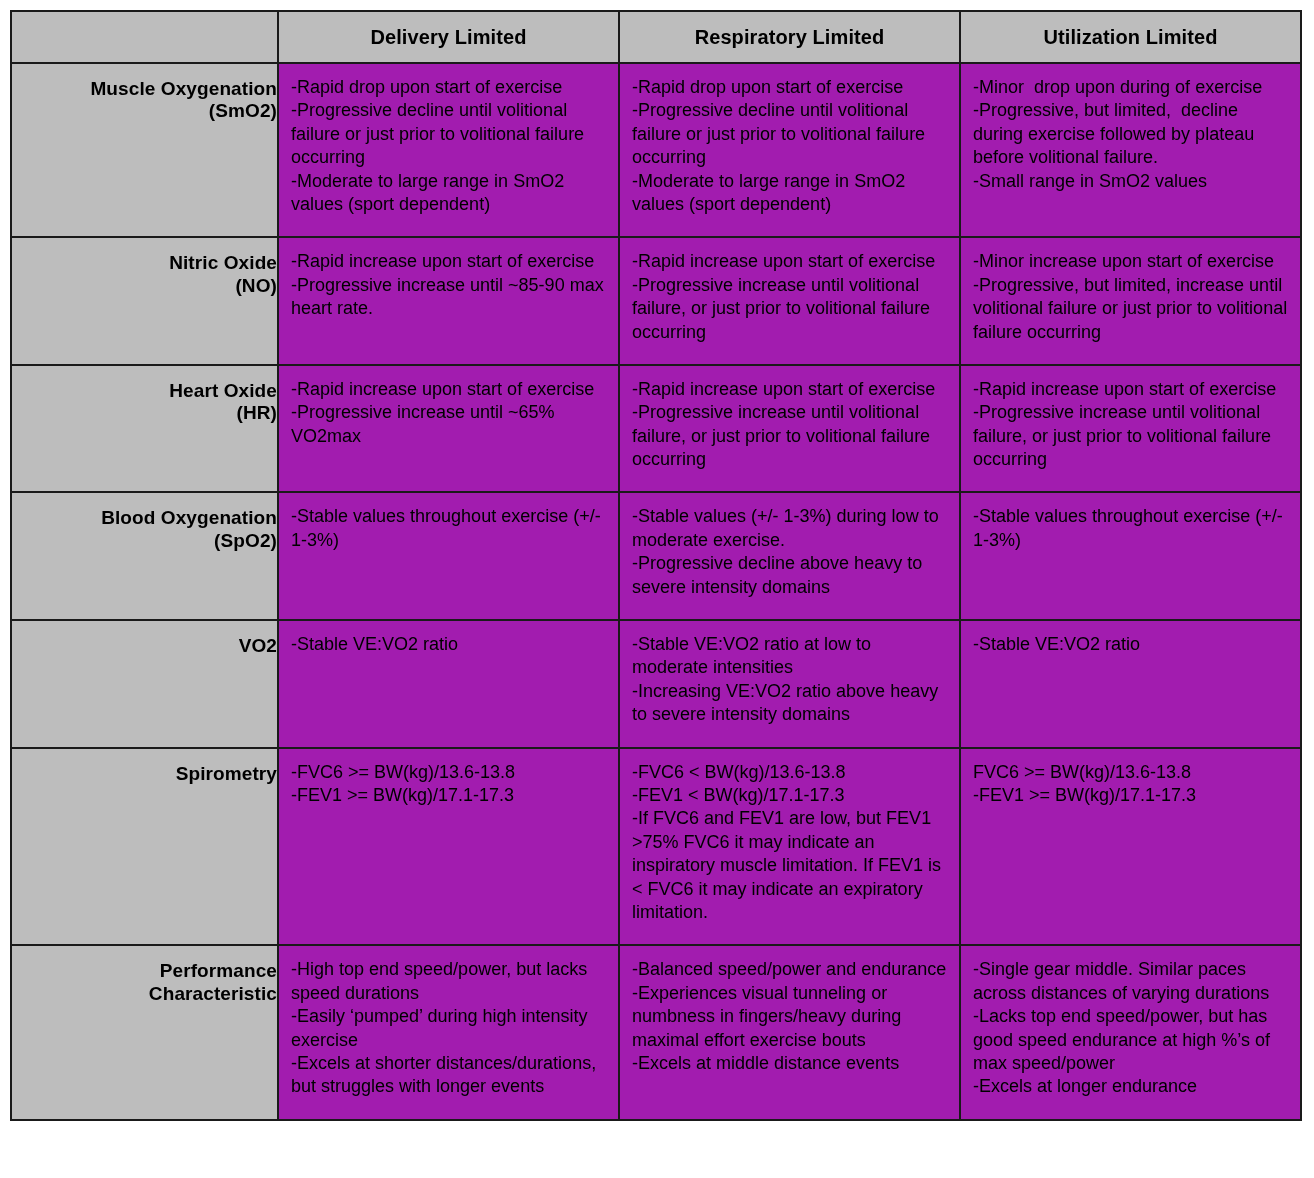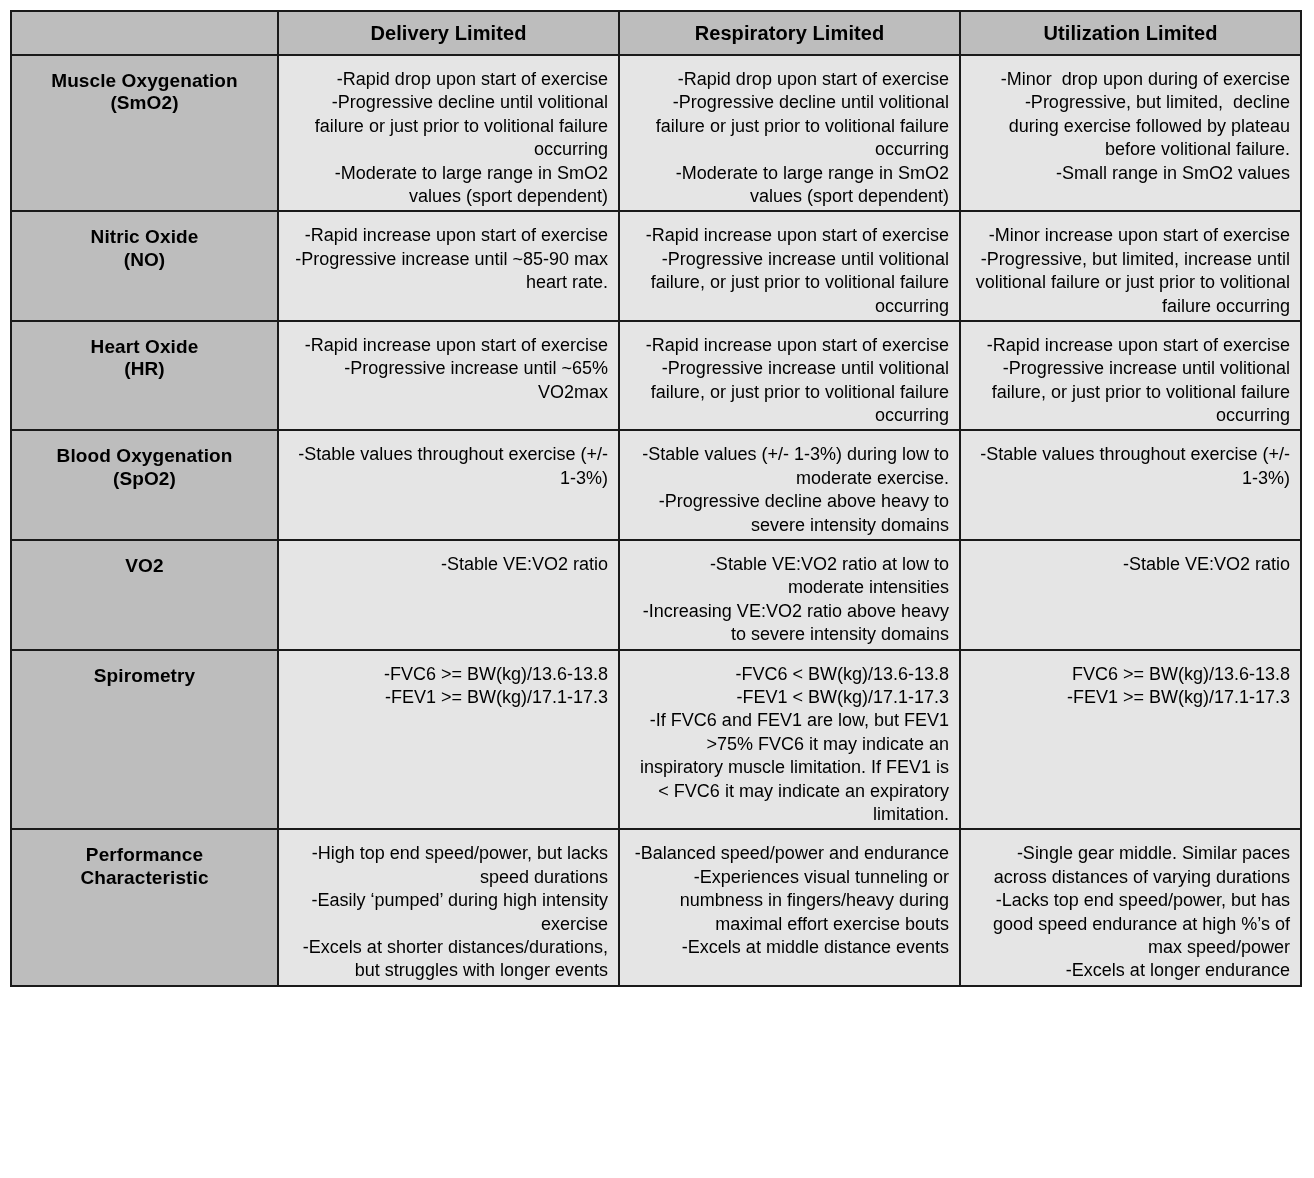--- a/index.html
+++ b/index.html
@@ -38,52 +38,51 @@
     box-sizing: border-box;
   }
 
   
   col.c-label { width: 267px; }
   col.c-body  { width: 341px; }
 
   
   tr.header-row td,
   tr.header-row th {
-    height: 44px;
+    height: 52px;
     vertical-align: middle;
     text-align: center;
     background: #bdbdbd;
     font-weight: bold;
     font-size: 20px;
     letter-spacing: 0.1px;
   }
   th.corner-cell {
     background: #9e9e9e;
   }
 
   
   td.row-label {
     background: #bdbdbd;
-    text-align: center;
+    text-align: right;
     vertical-align: top;
     font-weight: bold;
     font-size: 19px;
     line-height: 1.18;
-    padding: 14px 8px 10px 8px;
+    padding: 14px 0 10px 8px;
     letter-spacing: 0.1px;
   }
   td.row-label .lab-line { display: block; }
 
   
   td.cell {
-    background: #e5e5e5;
-    padding: 12px 10px 2px 12px;
+    background: #a21caf;
+    padding: 12px 10px 20px 12px;
     font-size: 18px;
     line-height: 1.30;
-    text-align: right;
   }
   td.cell .line {
     display: block;
     white-space: pre-wrap;
   }
 </style>
 </head>
 <body>
 
 <div id="sheet">

